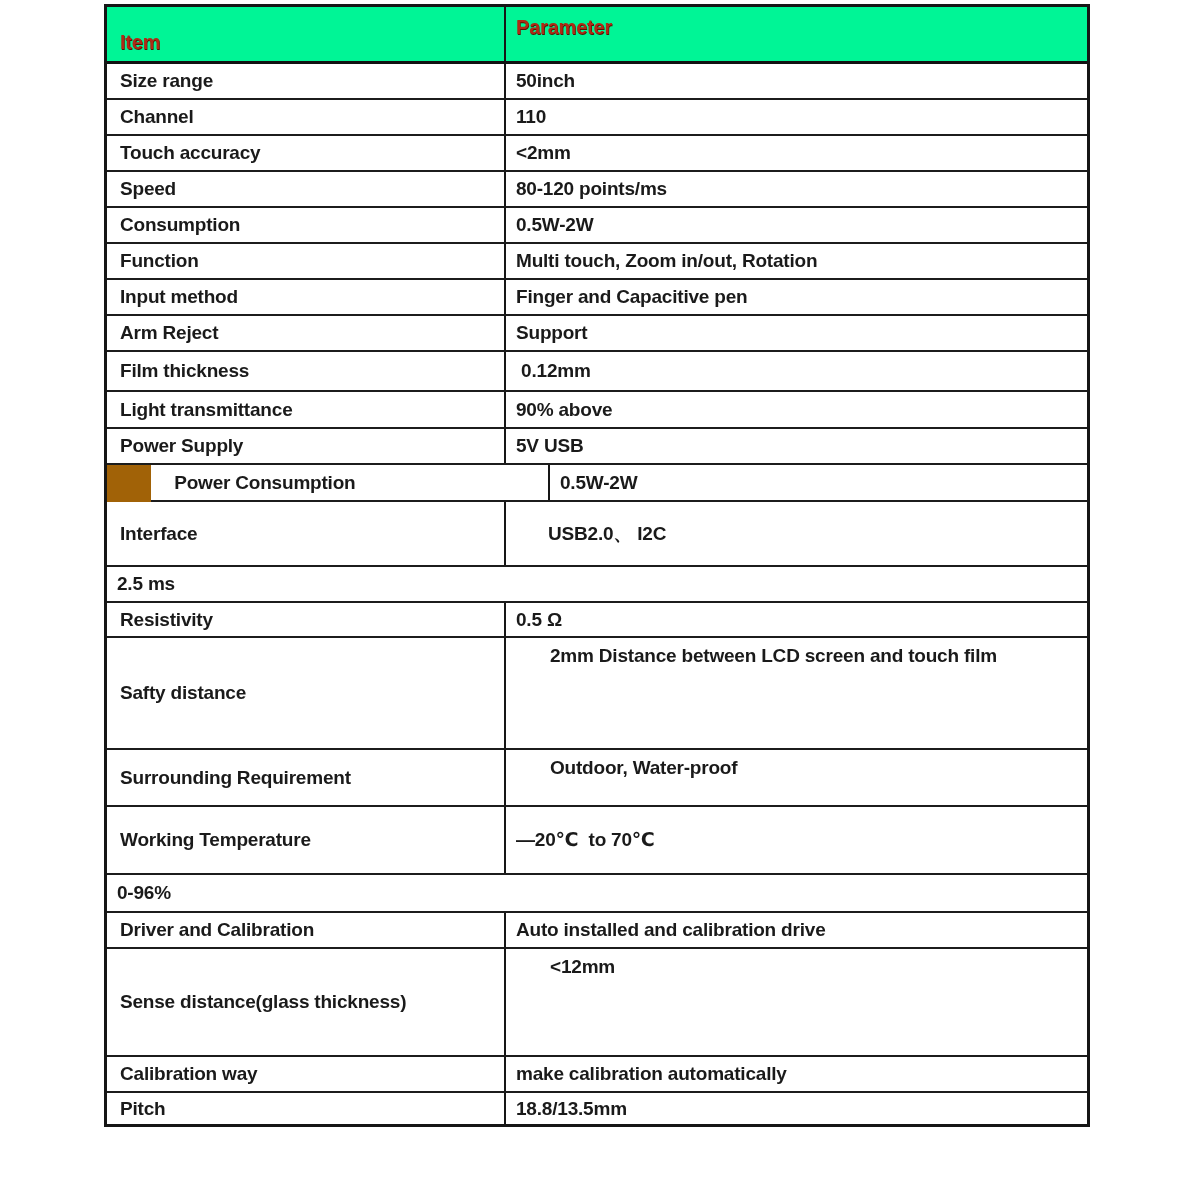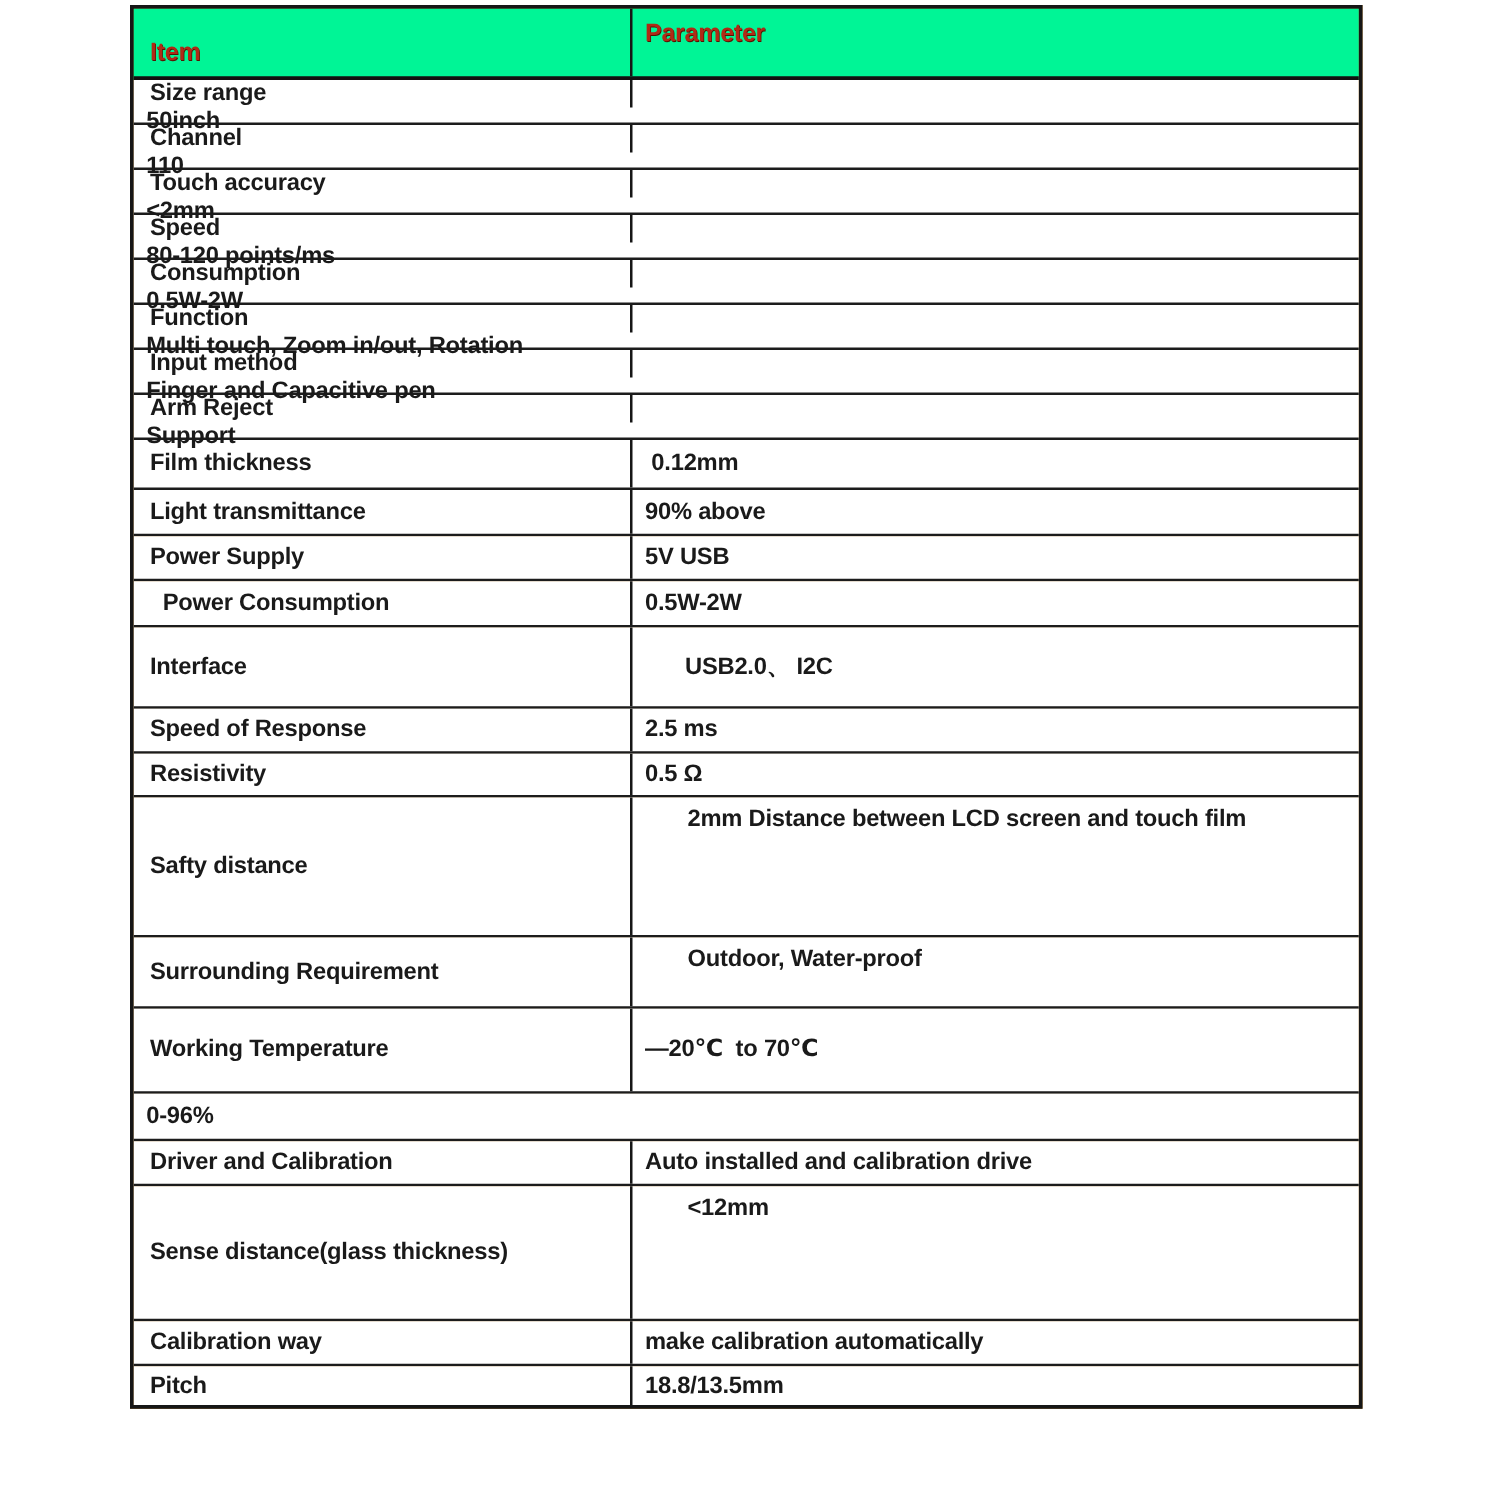--- a/index.html
+++ b/index.html
@@ -63,26 +63,26 @@
     align-items: flex-start;
     font-size: 20px;
     font-weight: 700;
     color: #b02a16;
     text-shadow: 0.6px 0.8px 0 #541402;
   }
   .hdr .item { padding-top: 24px; }
   .hdr .value { padding-top: 9px; }
 
   
-  .h-std { height: 36px; flex-direction: column; }
+  .h-std { height: 36px; }
   .r9  { height: 40px; }
   .r10 { height: 64px; }
   .r11 { height: 37px; }
   .r12 { height: 36px; }
-  .r13 { height: 37px; }
+  .r13 { height: 37px; margin-left: 44px; }
   .r14 { height: 65px; gap: 32px; }
   .r15 { height: 36px; }
   .r16 { height: 35px; }
   .r17 { height: 112px; }
   .r18 { height: 57px; }
   .r19 { height: 68px; }
   .r20 { height: 38px; }
   .r21 { height: 36px; }
   .r22 { height: 108px; }
   .r23 { height: 36px; }
@@ -148,21 +148,20 @@
     </div>
     <div class="row r13">
       <div class="cell item">  Power Consumption</div>
       <div class="cell value">0.5W-2W</div>
     </div>
     <div class="row r14">
       <div class="cell item">Interface</div>
       <div class="cell value">USB2.0、 I2C</div>
     </div>
     <div class="row r15">
-      <div class="cell item">Speed of Response</div>
       <div class="cell value">2.5 ms</div>
     </div>
     <div class="row r16">
       <div class="cell item">Resistivity</div>
       <div class="cell value">0.5 Ω</div>
     </div>
     <div class="row r17 v-top">
       <div class="cell item">Safty distance</div>
       <div class="cell value">2mm Distance between LCD screen and touch film</div>
     </div>

